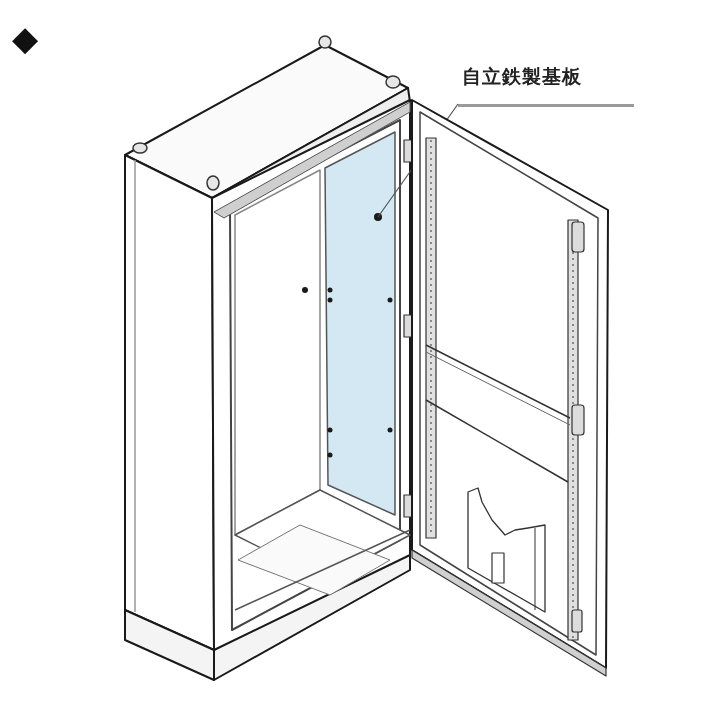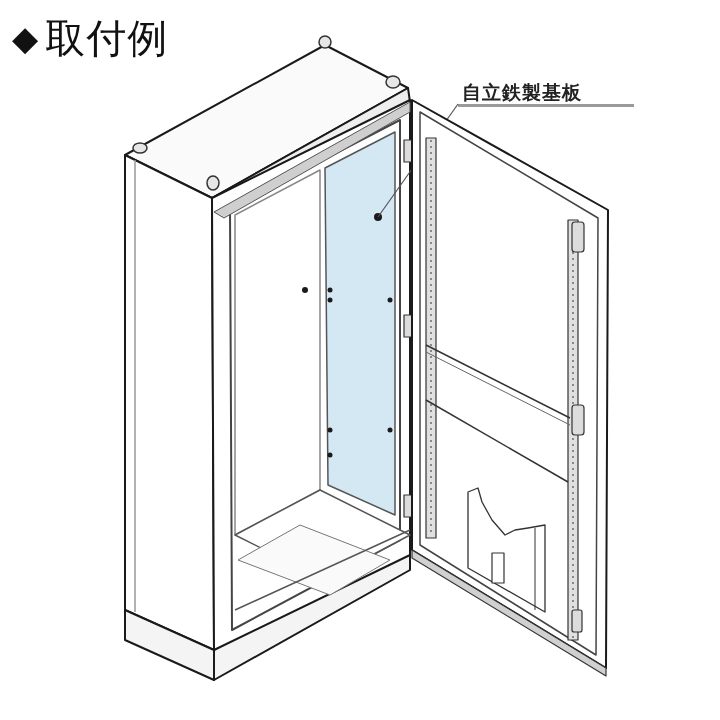--- a/index.html
+++ b/index.html
@@ -4,34 +4,33 @@
 <style>
   html, body { margin: 0; padding: 0; background: #ffffff; }
   body { width: 720px; height: 720px; position: relative; overflow: hidden; font-family: "DejaVu Sans", sans-serif; }
   .title {
     position: absolute; left: 12px; top: 10px; height: 56px;
     display: flex; align-items: center; gap: 6px;
     font-size: 40px; color: #111; letter-spacing: 1px;
   }
   .title .diamond { font-size: 34px; line-height: 1; }
   .label {
-    position: absolute; left: 462px; top: 80px;
+    position: absolute; left: 462px; top: 64px;
     font-size: 19px; color: #222; font-weight: bold; letter-spacing: 1px;
   }
   .label-underline {
     position: absolute; left: 458px; top: 104px; width: 176px; height: 3px; background: #9a9a9a;
   }
   svg.drawing { position: absolute; left: 0; top: 0; }
 </style>
 </head>
 <body>
 
 <div class="title">
   <span class="diamond">◆</span>
-  <span>取付例</span>
 </div>
 
 <div class="label">自立鉄製基板</div>
 <div class="label-underline"></div>
 
 <svg class="drawing" width="720" height="720" viewBox="0 0 720 720">
   <g stroke="#1a1a1a" stroke-width="2" fill="#fff" stroke-linejoin="round">
 
     <polygon points="125,155 325,45 408,88 212,198" fill="#fafafa"></polygon>
 

